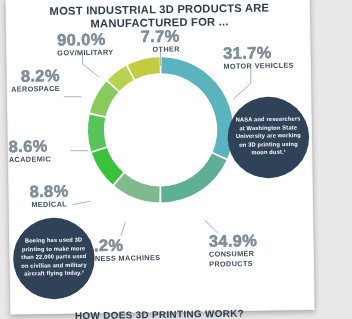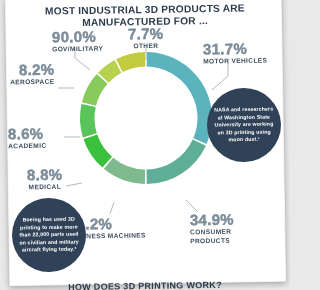--- a/index.html
+++ b/index.html
@@ -46,21 +46,21 @@
   .pct{
     font-size:15px;font-weight:bold;color:#7f8f9b;
     letter-spacing:0.3px;line-height:15px;
     -webkit-text-stroke:0.4px #6f8190;
   }
   .cap{
     font-size:6.6px;font-weight:bold;color:#3f4f5e;
     letter-spacing:0.35px;line-height:8px;margin-top:1px;
   }
   .l-gov{left:52px;top:29px;text-align:left;}
-  .l-other{left:128px;top:26px;text-align:center;}
+  .l-other{left:128px;top:26px;text-align:right;}
   .l-motor{left:203px;top:41px;text-align:left;}
   .l-aero{left:10px;top:62px;text-align:right;}
   .l-acad{left:8px;top:126px;text-align:left;}
   .l-med{left:27px;top:167px;text-align:center;}
   .l-bus{left:69px;top:216px;text-align:left;}
   .l-cons{left:190px;top:212px;text-align:left;}
 
   
   .badge{
     position:absolute;border-radius:50%;

